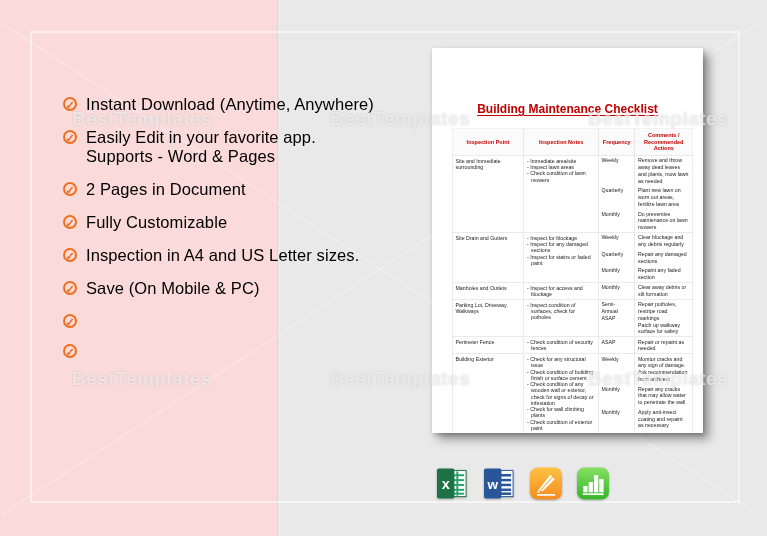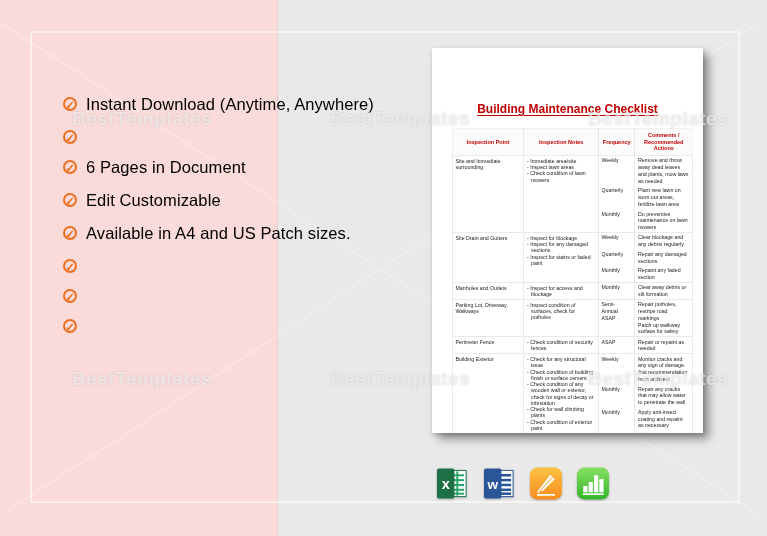--- a/index.html
+++ b/index.html
@@ -69,35 +69,38 @@
   <div class="diag d2"></div>
   <div class="frame"></div>
 
   <div class="features">
       <div class="feat">
         <div class="check">✓</div>
         <div class="ftext">Instant Download (Anytime, Anywhere)</div>
       </div>
       <div class="feat">
         <div class="check">✓</div>
-      </div>
-      <div class="feat">
-        <div class="check">✓</div>
-        <div class="ftext">6 Pages in Document</div>
-      </div>
-      <div class="feat">
-        <div class="check">✓</div>
-        <div class="ftext">Edit Customizable</div>
-      </div>
-      <div class="feat">
-        <div class="check">✓</div>
-        <div class="ftext">Available in A4 and US Patch sizes.</div>
-      </div>
-      <div class="feat">
-        <div class="check">✓</div>
+        <div class="ftext">Easily Edit in your favorite app.
+Supports - Word &amp; Pages</div>
+      </div>
+      <div class="feat">
+        <div class="check">✓</div>
+        <div class="ftext">2 Pages in Document</div>
+      </div>
+      <div class="feat">
+        <div class="check">✓</div>
+        <div class="ftext">Fully Customizable</div>
+      </div>
+      <div class="feat">
+        <div class="check">✓</div>
+        <div class="ftext">Inspection in A4 and US Letter sizes.</div>
+      </div>
+      <div class="feat">
+        <div class="check">✓</div>
+        <div class="ftext">Save (On Mobile &amp; PC)</div>
       </div>
       <div class="feat">
         <div class="check">✓</div>
       </div>
       <div class="feat">
         <div class="check">✓</div>
       </div>
     </div>
 
   <div class="doc">

